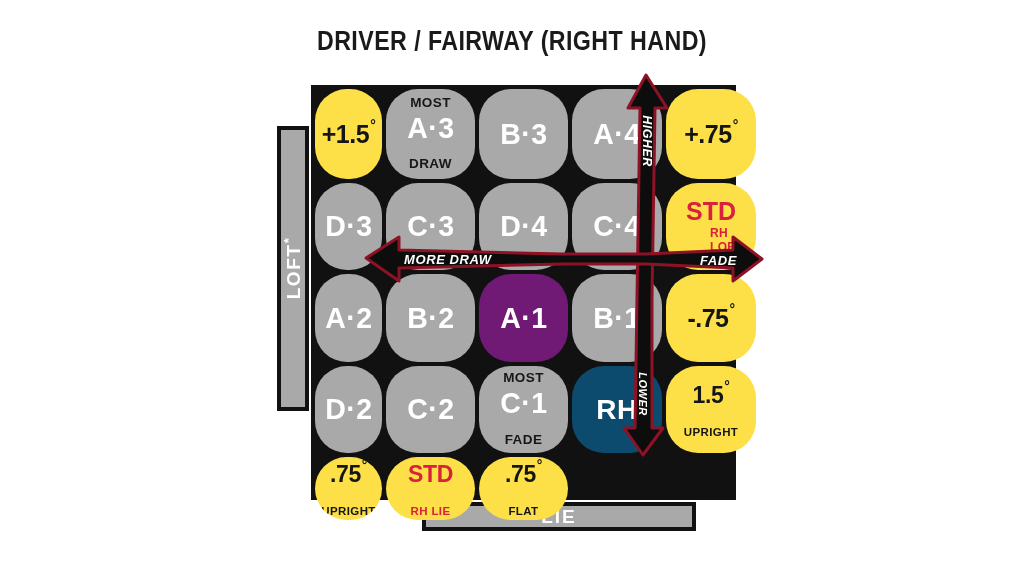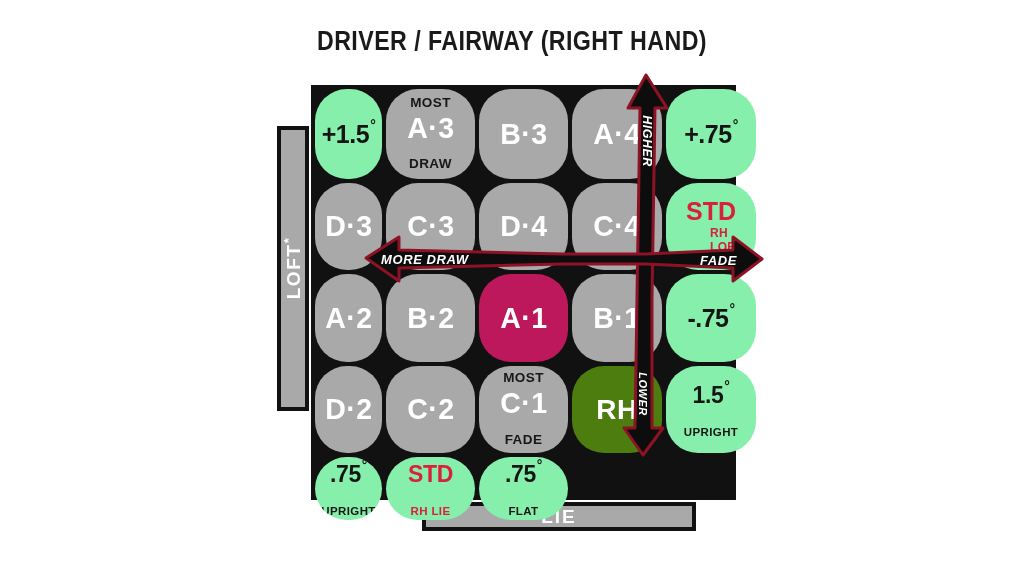--- a/index.html
+++ b/index.html
@@ -40,23 +40,23 @@
   .cell {
     display: flex;
     flex-direction: column;
     align-items: center;
     justify-content: center;
     background: #a9a9a9;
     position: relative;
     overflow: hidden;
     border-radius: 32px;
   }
-  .cell.white { background: #86efac; }
-  .cell.black { background: #4d7c0f; }
-  .cell.red   { background: #be185d; }
+  .cell.white { background: #fde047; }
+  .cell.black { background: #0c4a6e; }
+  .cell.red   { background: #701a75; }
 
   
   .code {
     font-size: 30px;
     font-weight: 700;
     color: #ffffff;
     letter-spacing: 0.5px;
     line-height: 1.02;
     transform: scaleX(0.95);
   }
@@ -279,18 +279,18 @@
 
     <g>
       <path d="M646 75 L667 108 L655 108 L652 298 L652 428 L663 428 L643 455 L624 428 L635 428 L637 298 L640 108 L628 108 Z" fill="#0d0d0d" stroke="#8e1225" stroke-width="3" stroke-linejoin="round"></path>
     </g>
 
     <g>
       <path d="M366 258 L399 237 L399 250 L562 254 L646 254 L733 250 L733 237 L762 259 L733 281 L733 268 L646 264 L562 264 L399 268 L399 281 Z" fill="#0d0d0d" stroke="#8e1225" stroke-width="3" stroke-linejoin="round"></path>
     </g>
   </svg>
 
-  <div class="arrowtext-h" style="left:381px; top:252px;">MORE DRAW</div>
+  <div class="arrowtext-h" style="left:404px; top:252px;">MORE DRAW</div>
   <div class="arrowtext-h" style="left:700px; top:253px;">FADE</div>
   <div class="arrowtext-v" style="left:617px; top:134px; width:60px; text-align:center; transform:rotate(90deg);">HIGHER</div>
   <div class="arrowtext-v" style="left:614px; top:388px; width:58px; text-align:center; transform:rotate(90deg); font-size:11px;">LOWER</div>
 
 </div>
 
 </body></html>

